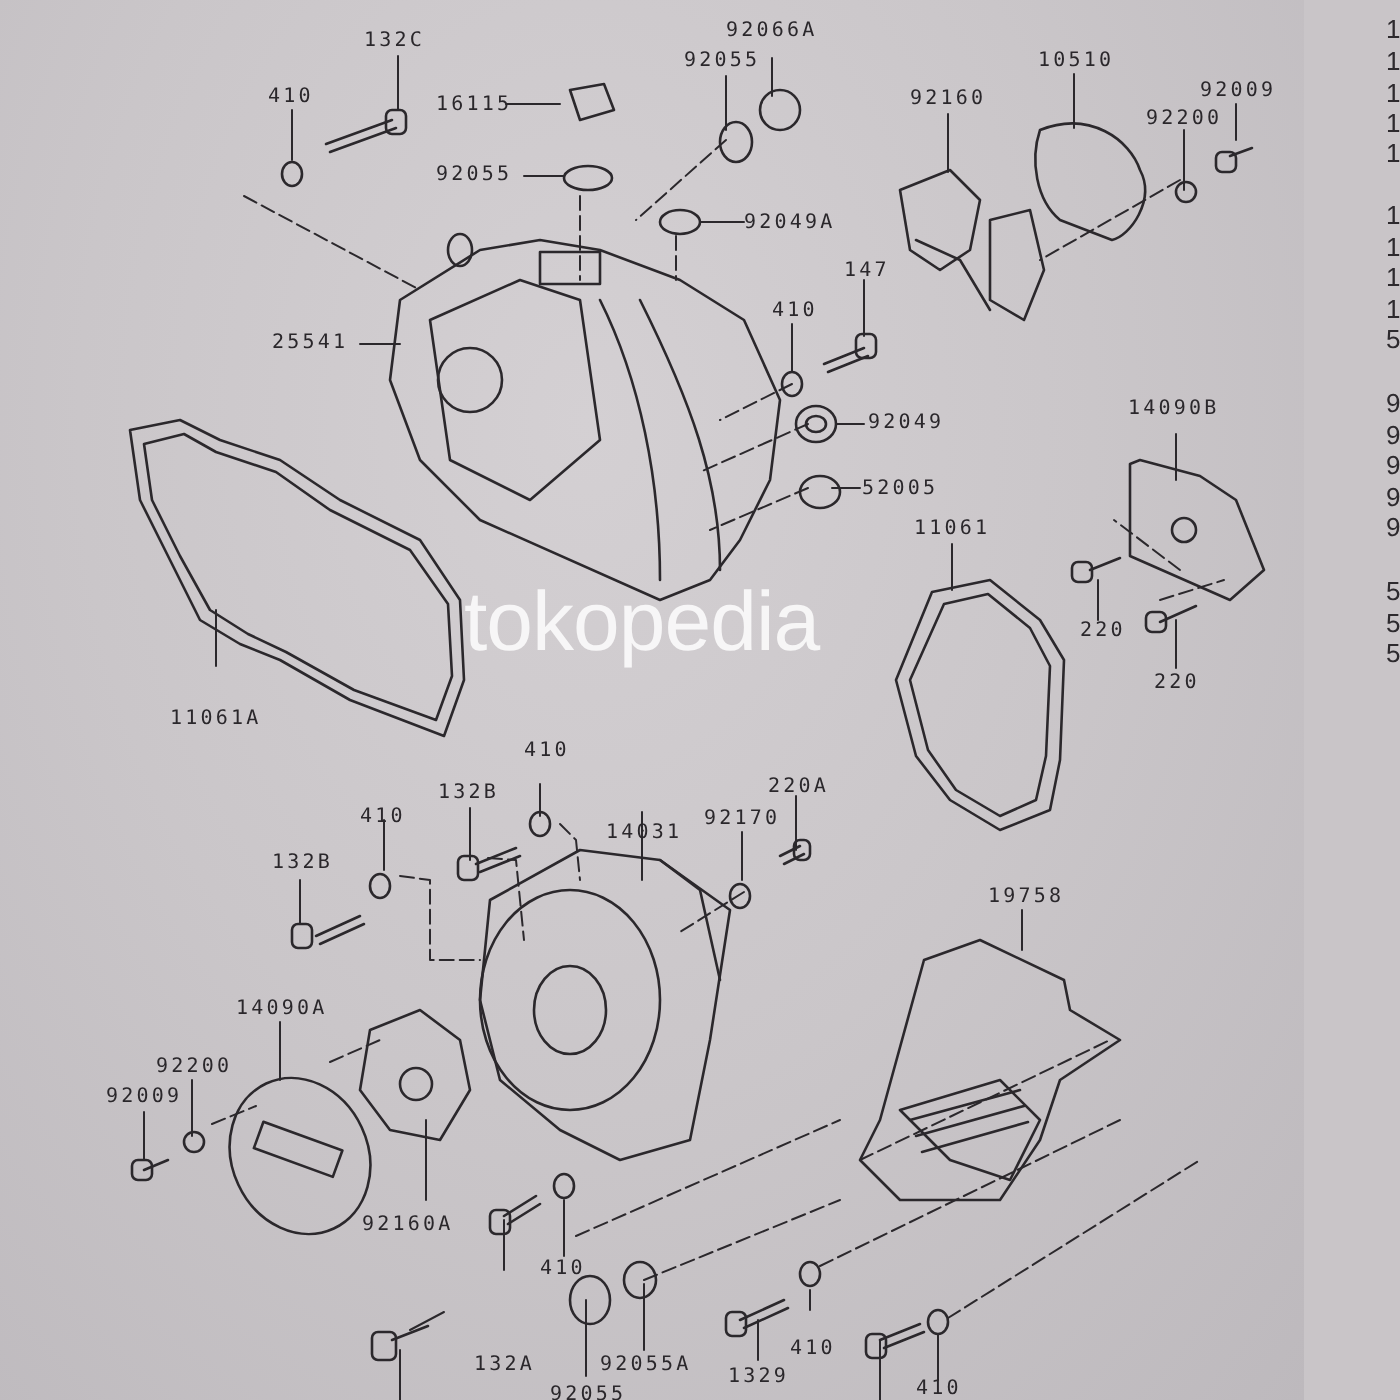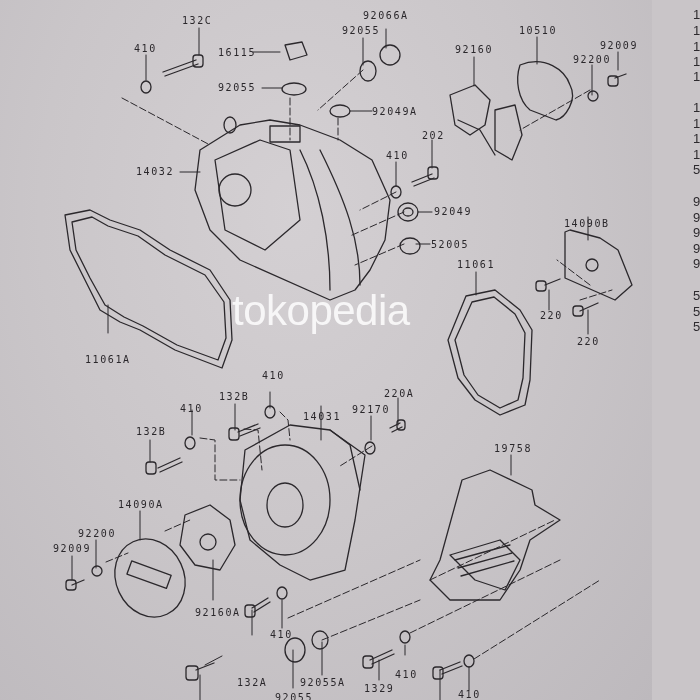--- a/index.html
+++ b/index.html
@@ -203,45 +203,45 @@
     </g>
   </svg>
 
   <span class="lbl" style="left:182px;top:16px">132C</span>
   <span class="lbl" style="left:134px;top:44px">410</span>
   <span class="lbl" style="left:218px;top:48px">16115</span>
   <span class="lbl" style="left:363px;top:11px">92066A</span>
   <span class="lbl" style="left:342px;top:26px">92055</span>
   <span class="lbl" style="left:218px;top:83px">92055</span>
   <span class="lbl" style="left:372px;top:107px">92049A</span>
-  <span class="lbl" style="left:136px;top:167px">14032</span>
-  <span class="lbl" style="left:422px;top:131px">202</span>
+  <span class="lbl" style="left:136px;top:167px">25541</span>
+  <span class="lbl" style="left:422px;top:131px">147</span>
   <span class="lbl" style="left:386px;top:151px">410</span>
   <span class="lbl" style="left:434px;top:207px">92049</span>
   <span class="lbl" style="left:431px;top:240px">52005</span>
   <span class="lbl" style="left:455px;top:45px">92160</span>
   <span class="lbl" style="left:519px;top:26px">10510</span>
   <span class="lbl" style="left:573px;top:55px">92200</span>
   <span class="lbl" style="left:600px;top:41px">92009</span>
-  <span class="lbl" style="left:564px;top:219px">14090B</span>
+  <span class="lbl" style="left:564px;top:200px">14090B</span>
   <span class="lbl" style="left:540px;top:311px">220</span>
   <span class="lbl" style="left:577px;top:337px">220</span>
   <span class="lbl" style="left:457px;top:260px">11061</span>
   <span class="lbl" style="left:85px;top:355px">11061A</span>
   <span class="lbl" style="left:262px;top:371px">410</span>
   <span class="lbl" style="left:219px;top:392px">132B</span>
   <span class="lbl" style="left:180px;top:404px">410</span>
   <span class="lbl" style="left:136px;top:427px">132B</span>
   <span class="lbl" style="left:303px;top:412px">14031</span>
   <span class="lbl" style="left:352px;top:405px">92170</span>
   <span class="lbl" style="left:384px;top:389px">220A</span>
   <span class="lbl" style="left:118px;top:500px">14090A</span>
   <span class="lbl" style="left:78px;top:529px">92200</span>
   <span class="lbl" style="left:53px;top:544px">92009</span>
-  <span class="lbl" style="left:195px;top:608px">92160A</span>
+  <span class="lbl" style="left:181px;top:608px">92160A</span>
   <span class="lbl" style="left:237px;top:678px">132A</span>
   <span class="lbl" style="left:270px;top:630px">410</span>
   <span class="lbl" style="left:300px;top:678px">92055A</span>
   <span class="lbl" style="left:275px;top:693px">92055</span>
   <span class="lbl" style="left:364px;top:684px">1329</span>
   <span class="lbl" style="left:395px;top:670px">410</span>
   <span class="lbl" style="left:458px;top:690px">410</span>
   <span class="lbl" style="left:494px;top:444px">19758</span>
 
   <div>

